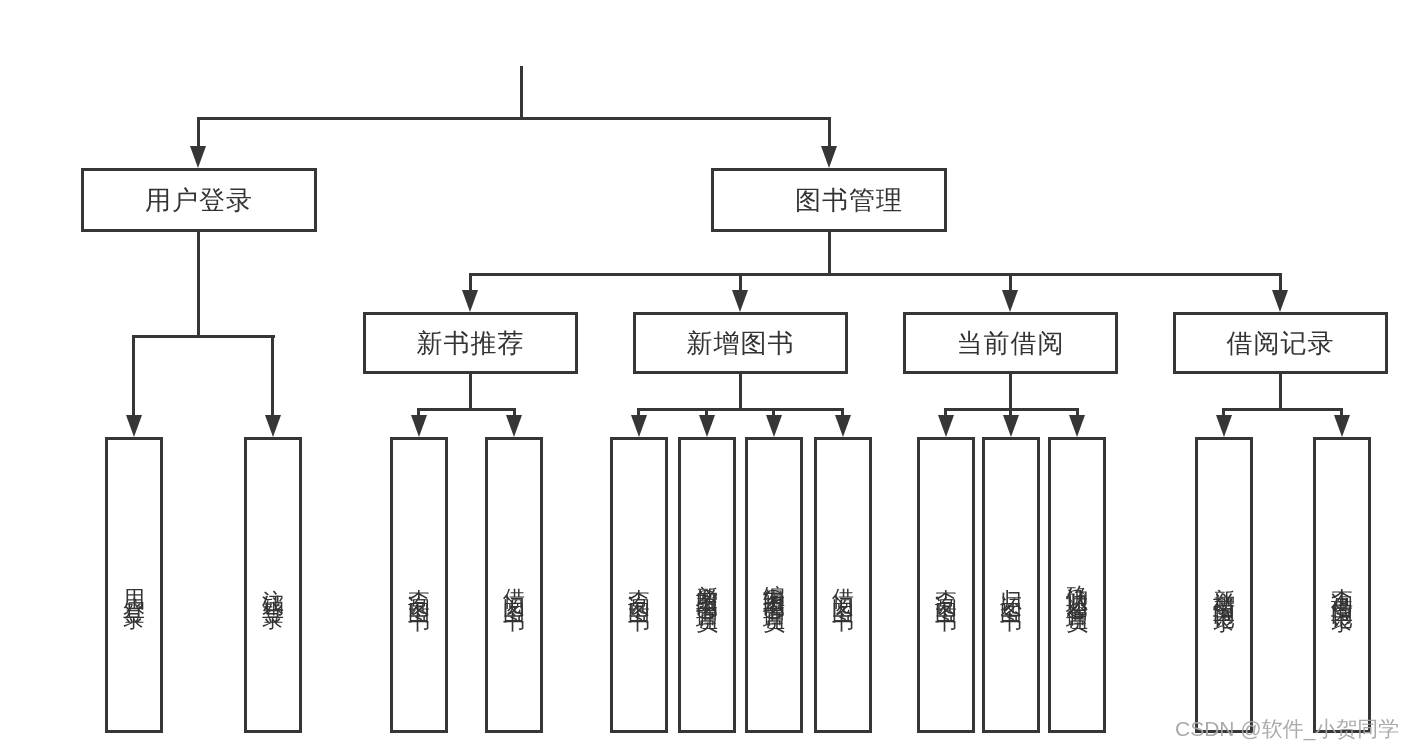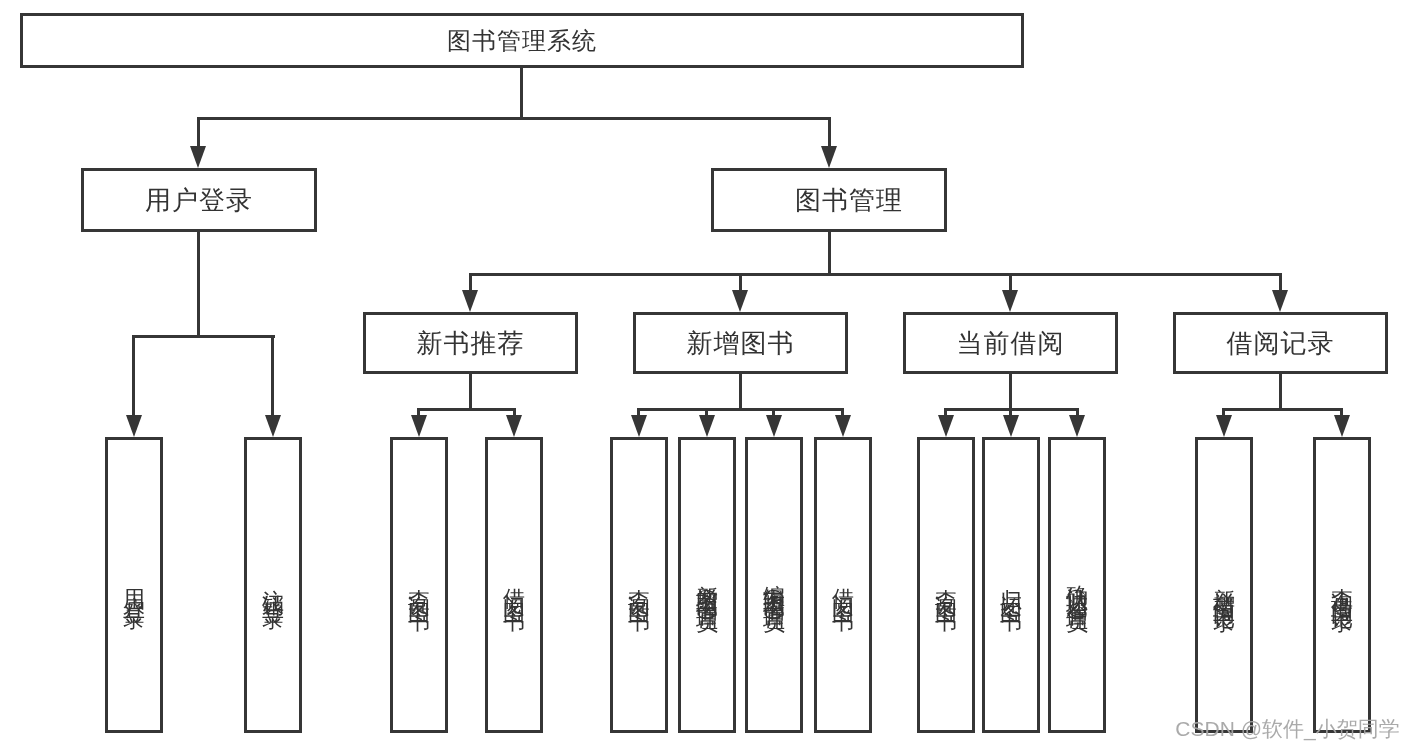--- a/index.html
+++ b/index.html
@@ -29,32 +29,29 @@
   .vline { position:absolute; width:3px;  background:#363636; }
   .hline { position:absolute; height:3px; background:#363636; }
   .arrow {
     position:absolute; width:0; height:0;
     border-left:8px solid transparent;
     border-right:8px solid transparent;
     border-top:22px solid #363636;
   }
   .watermark {
     position:absolute; left:1175px; top:715px; width:225px;
-    text-align:center; font-size:21px; color:rgba(165,165,165,0.95);
+    text-align:left; font-size:21px; color:rgba(165,165,165,0.95);
     white-space:nowrap; z-index:5;
   }
 </style>
 </head>
 <body>
 
 <div id="canvas">
 
-  <div class="node node-root" style="left:20px; top:13px; width:1004px; height:55px;">
-    <span>图书管理系统</span>
-  </div>
 
   <div class="node node-mid" style="left:81px; top:168px; width:236px; height:64px;">
     <span>用户登录</span>
   </div>
 
   <div class="node node-mid" style="left:711px; top:168px; width:236px; height:64px;padding-left:40px;">
     <span>图书管理</span>
   </div>
 
   <div class="node node-mid" style="left:363px; top:312px; width:215px; height:62px;">

